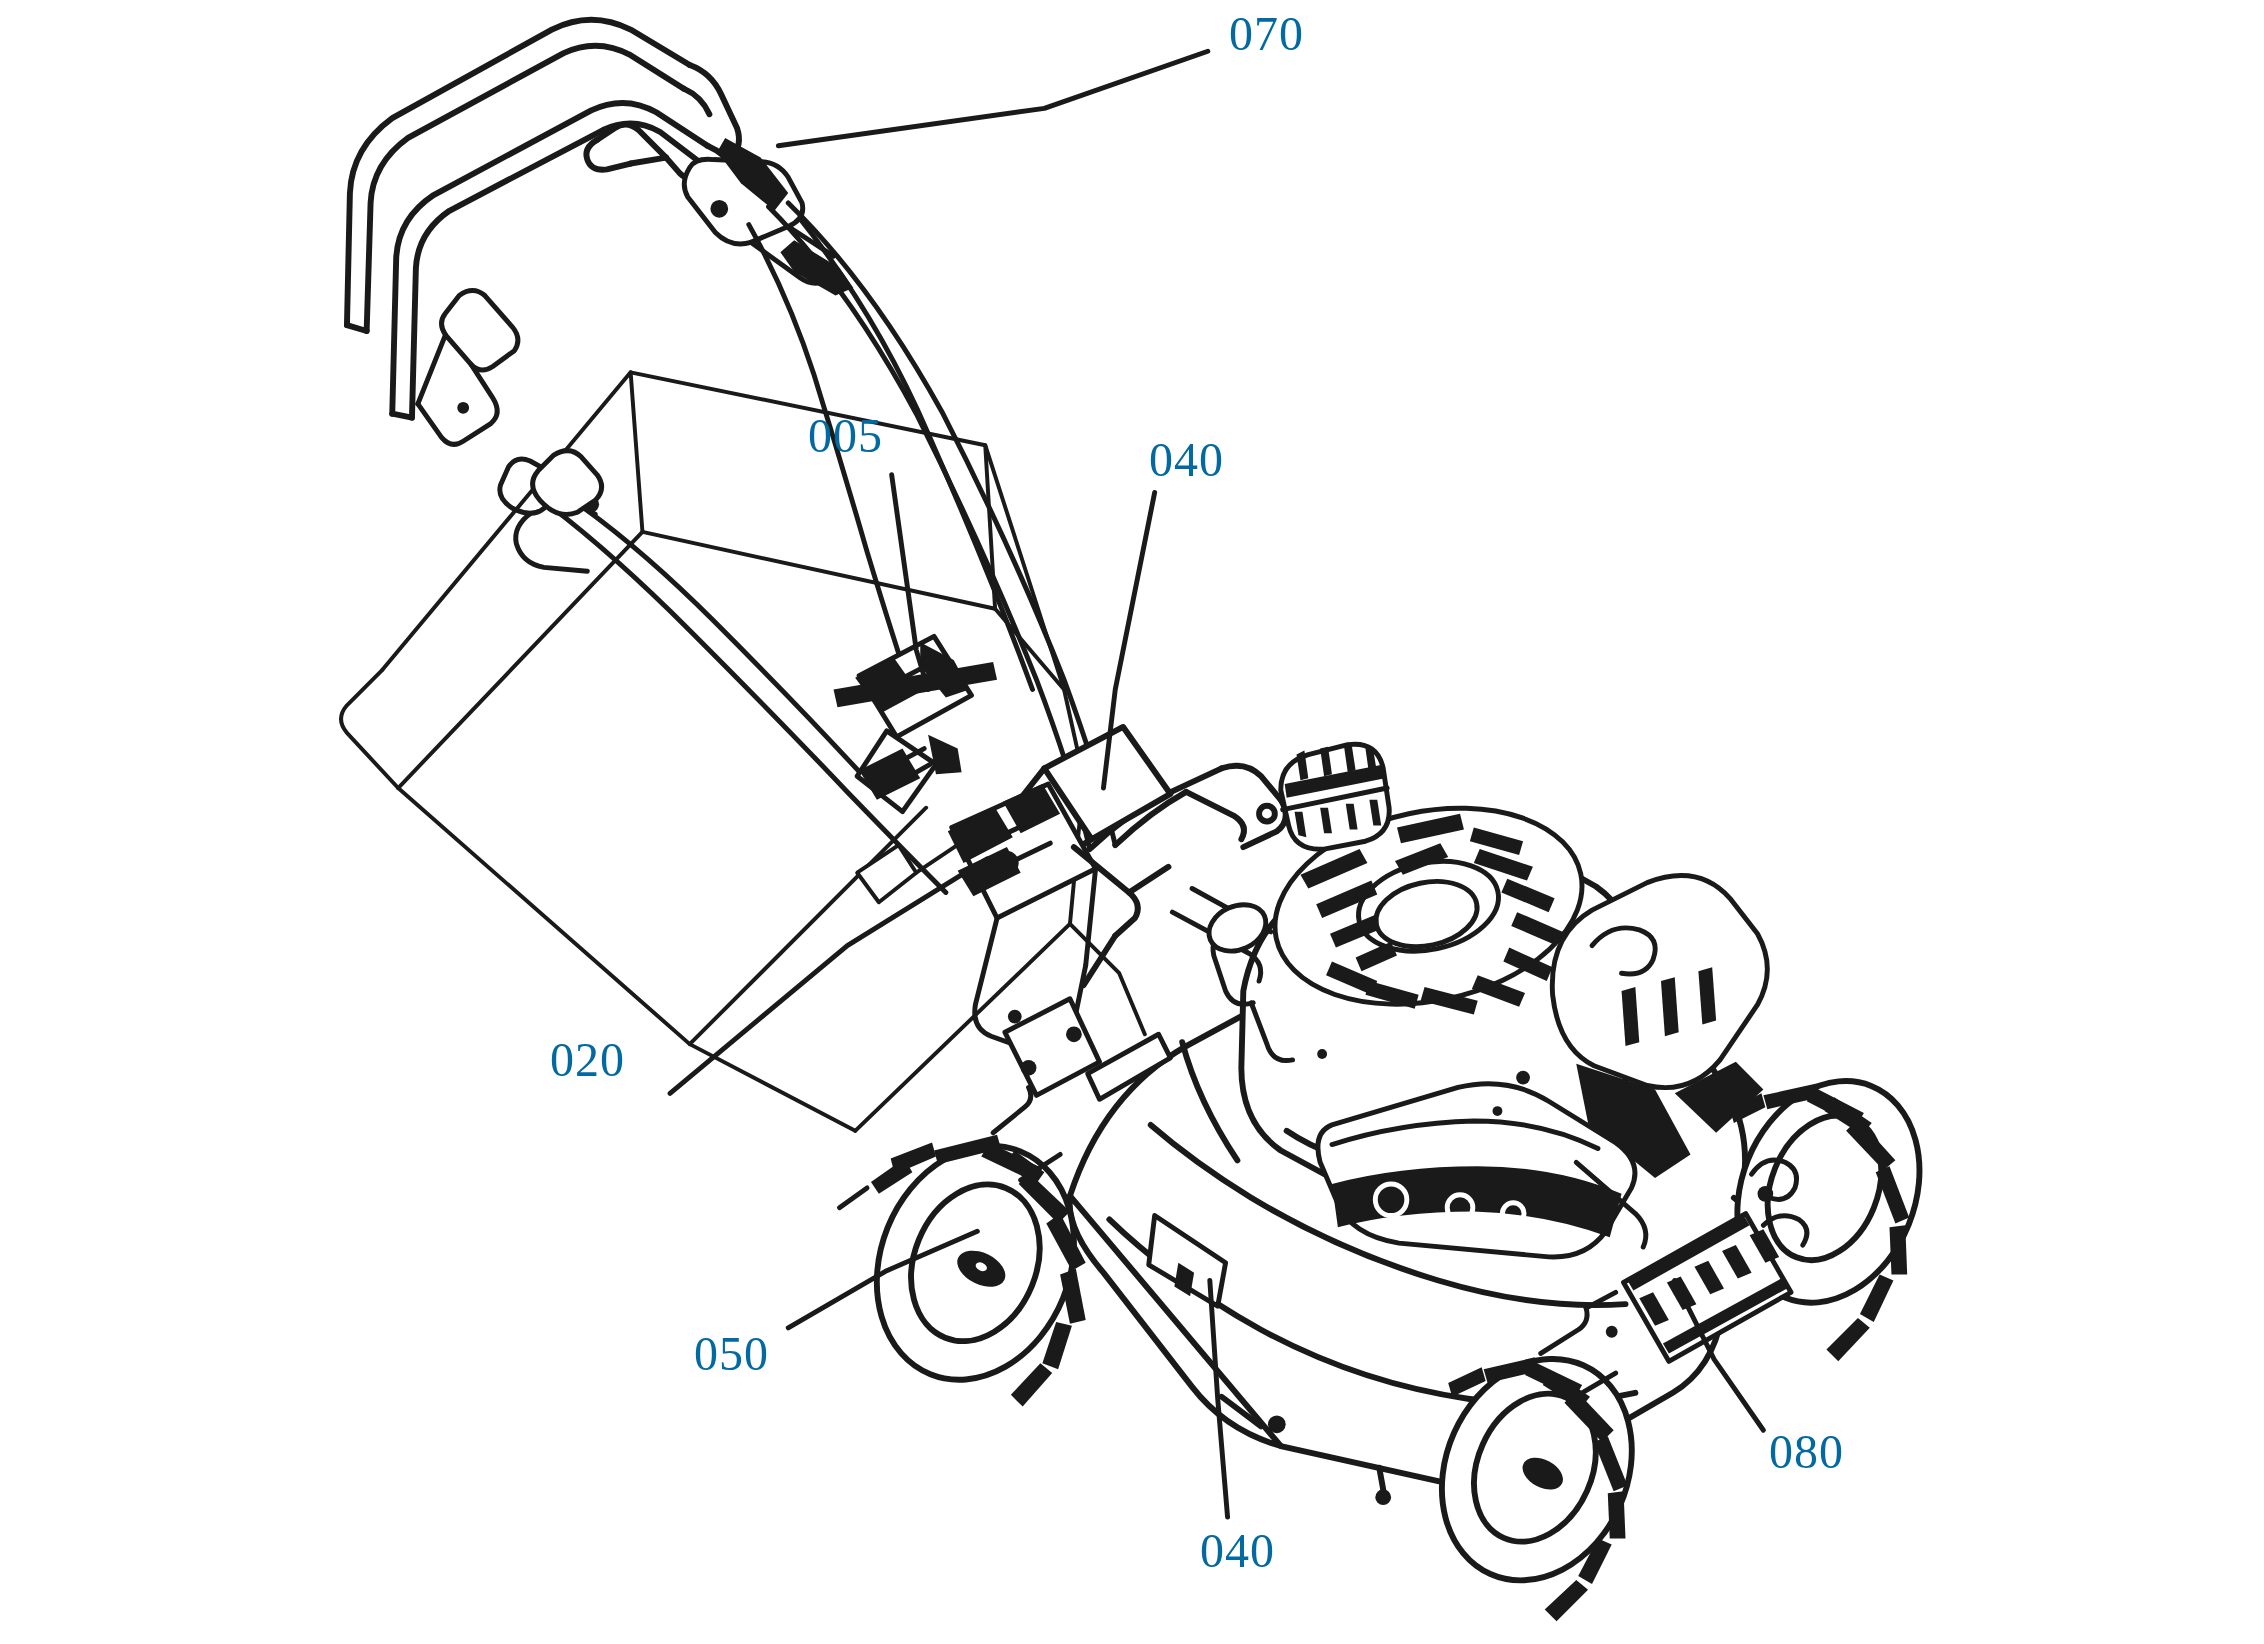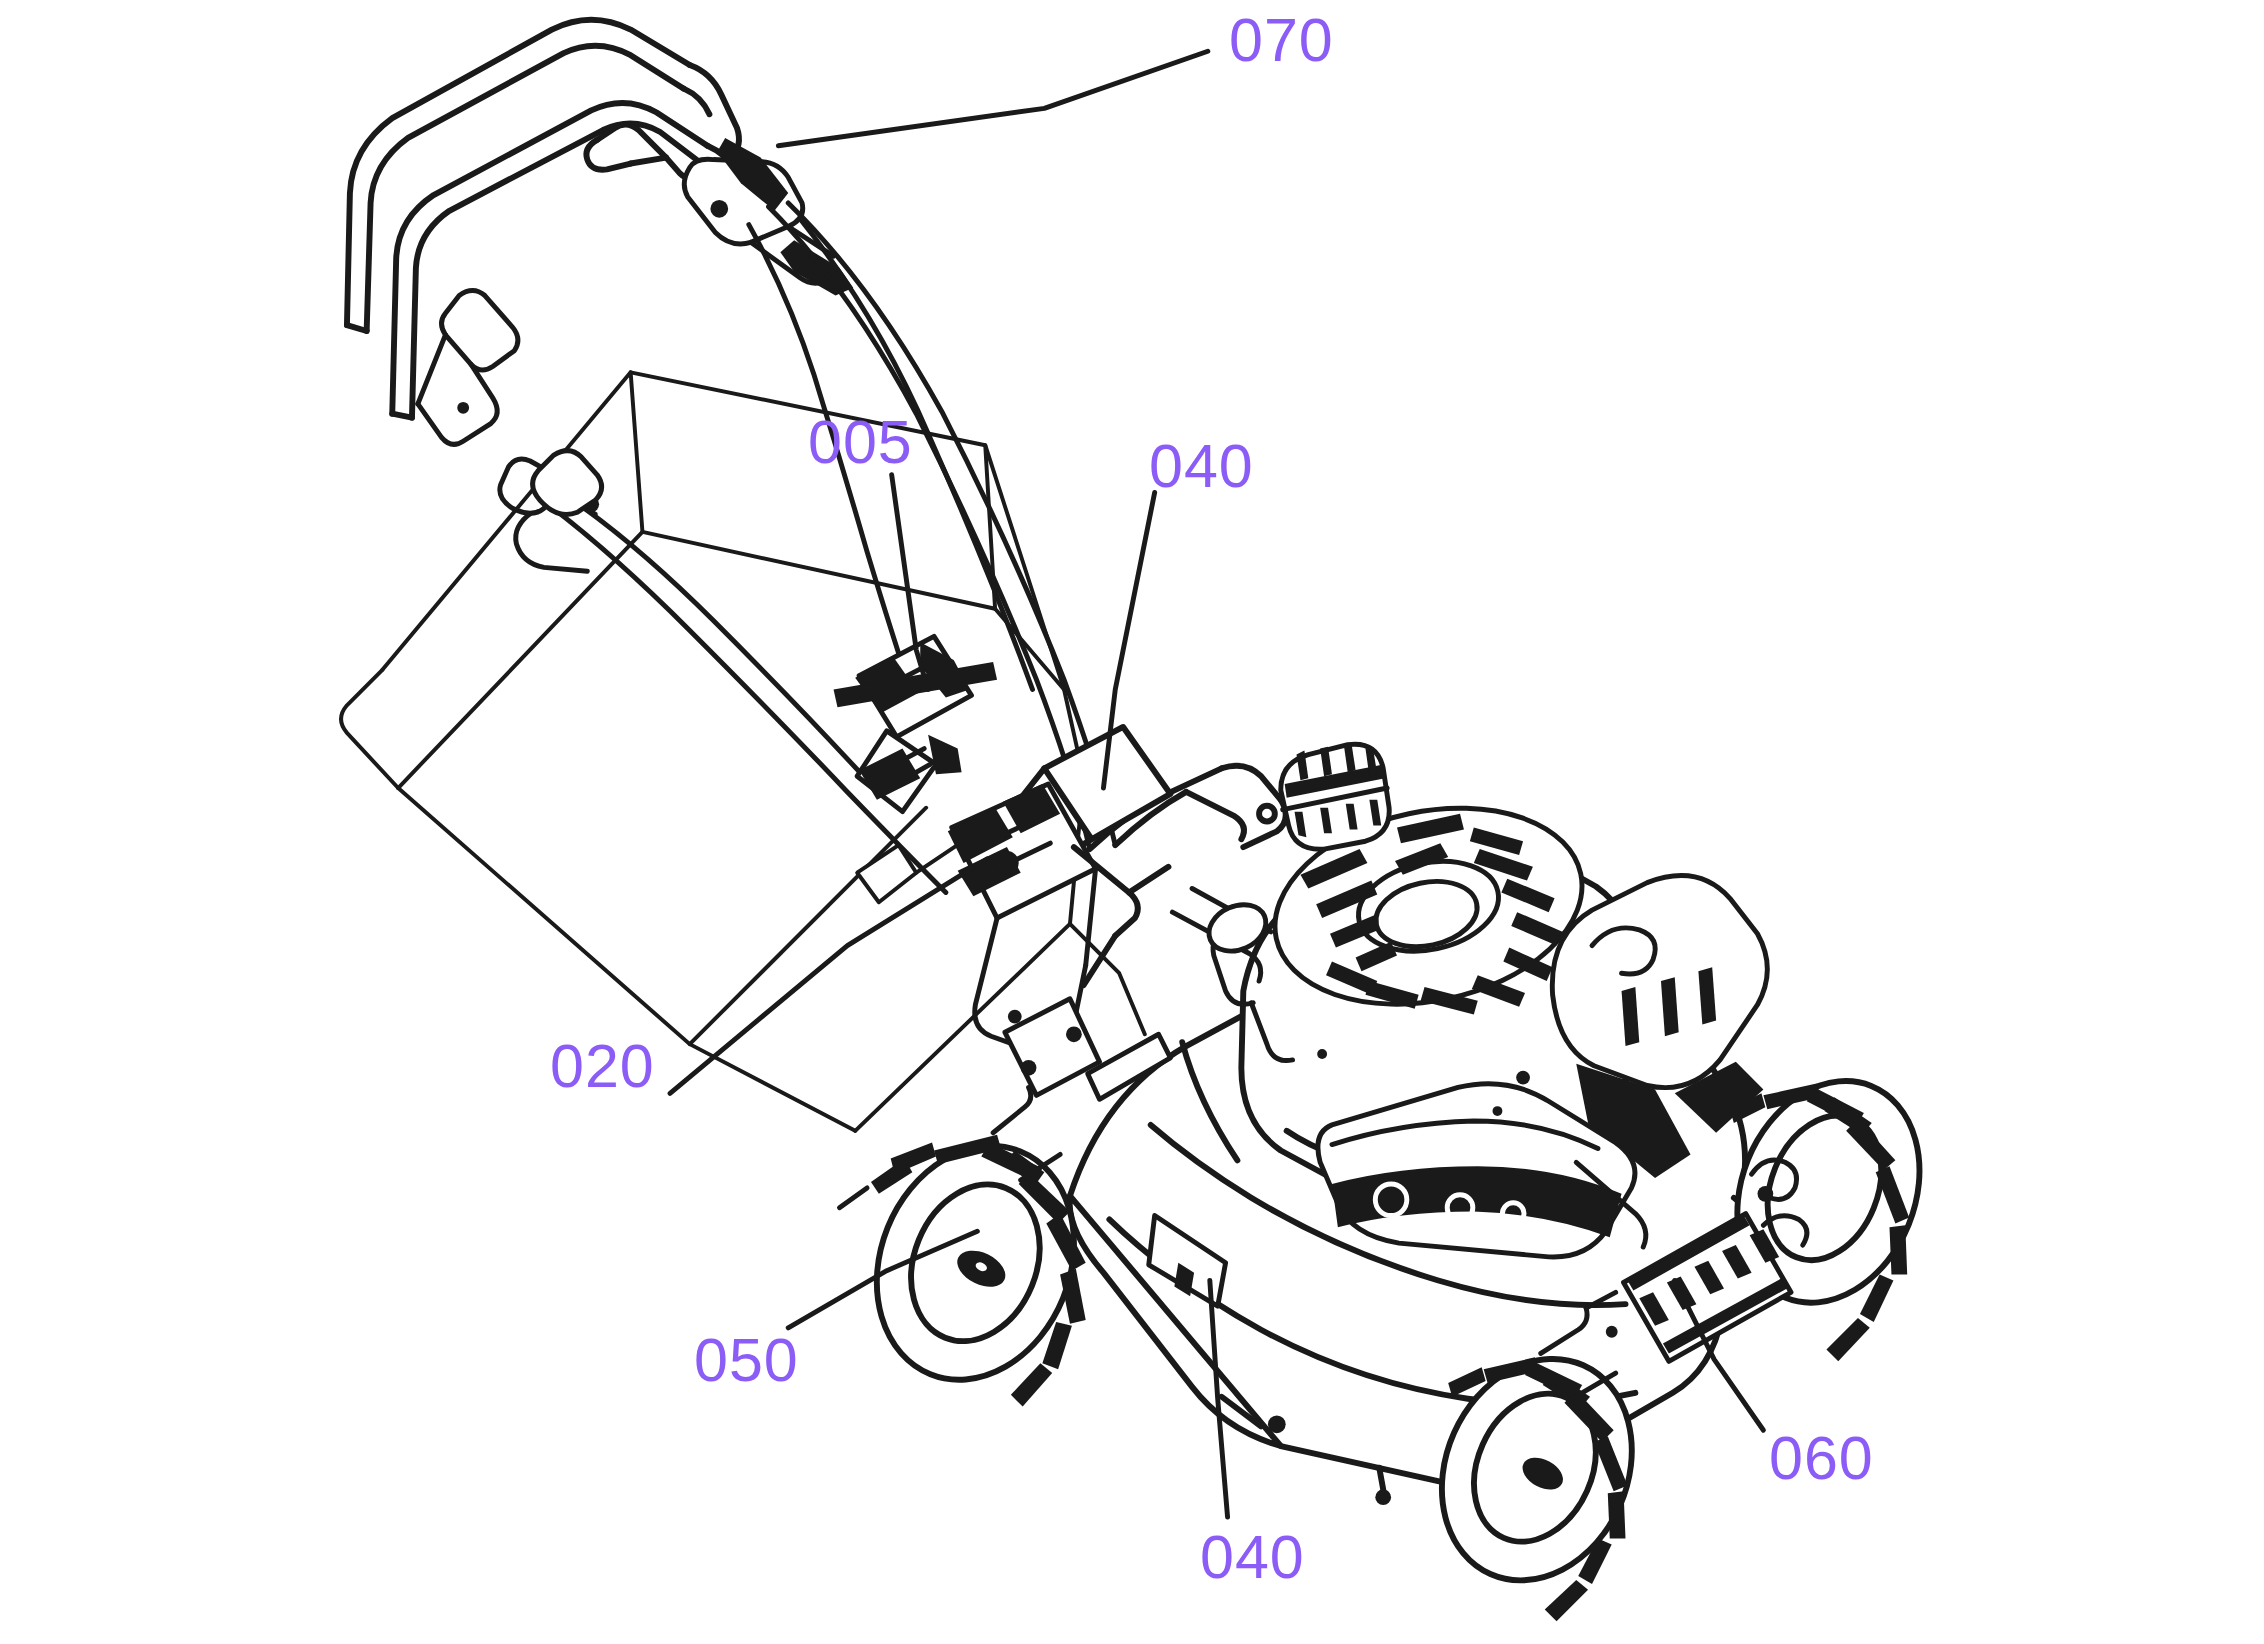--- a/index.html
+++ b/index.html
@@ -1,20 +1,20 @@
 <!DOCTYPE html>
 <html><head>
 <meta charset="utf-8">
 <style>
   html,body{margin:0;padding:0;background:#ffffff;}
   body{font-family:"Liberation Sans", sans-serif;}
   #stage{position:relative;width:2265px;height:1644px;background:#ffffff;overflow:hidden;}
   #art{position:absolute;left:0;top:0;width:2265px;height:1644px;}
-  .callout{position:absolute;font-family:Liberation Sans, sans-serif;font-size:61px;
-           letter-spacing:1px;color:#8b5cf6;white-space:nowrap;line-height:1;user-select:none;}
+  .callout{position:absolute;font-family:Liberation Serif, serif;font-size:48px;
+           letter-spacing:1px;color:#0369a1;white-space:nowrap;line-height:1;user-select:none;}
 </style>
 </head>
 <body>
 
 <div id="stage">
 
   <svg id="art" viewBox="0 0 2299 1669" xmlns="http://www.w3.org/2000/svg">
     <rect x="0" y="0" width="2299" height="1669" fill="#ffffff"></rect>
 
     <g fill="none" stroke="#1a1a1a" stroke-linecap="round" stroke-linejoin="round">
@@ -364,16 +364,16 @@
       </g>
     </g>
   </svg>
 
   <div class="callout" style="left:1229px;top:9.9px;">070</div>
   <div class="callout" style="left:808px;top:412px;">005</div>
   <div class="callout" style="left:1149px;top:436px;text-align:right;">040</div>
   <div class="callout" style="left:550px;top:1036px;">020</div>
   <div class="callout" style="left:694px;top:1330px;">050</div>
   <div class="callout" style="left:1200px;top:1527px;">040</div>
-  <div class="callout" style="left:1769px;top:1428px;">060</div>
+  <div class="callout" style="left:1769px;top:1428px;">080</div>
 
 </div>
 
 
 </body></html>

